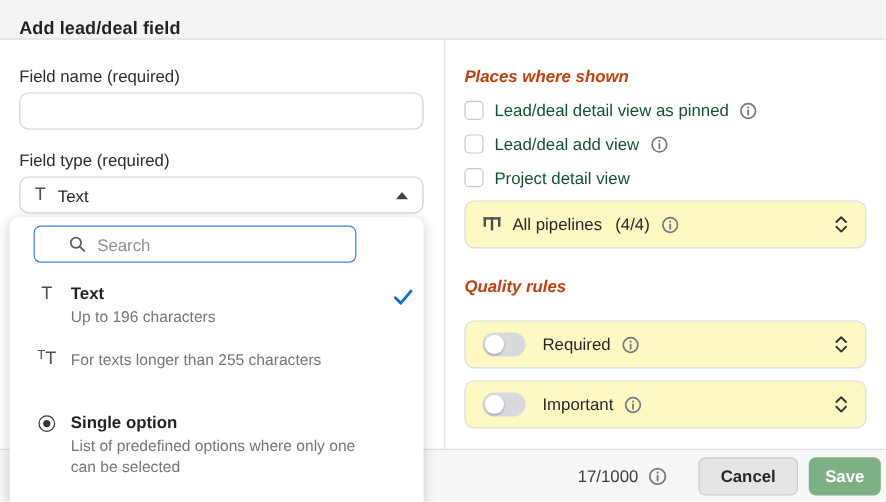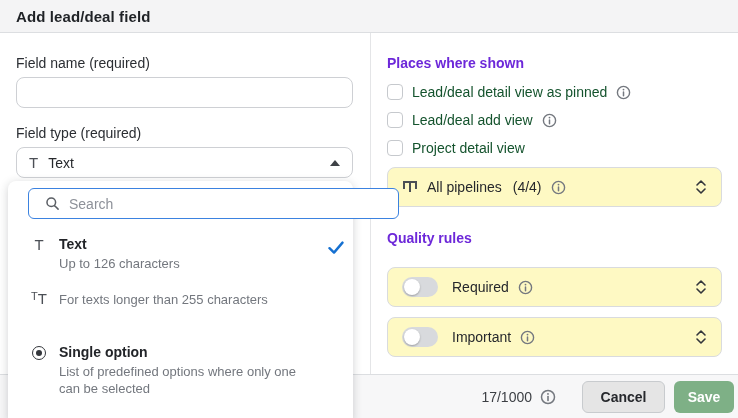--- a/index.html
+++ b/index.html
@@ -6,21 +6,21 @@
   html,body { width:738px; height:418px; }
   body {
     position:relative; background:#ffffff; overflow:hidden;
     font-family:"Liberation Sans", sans-serif; color:#26282c;
   }
 
   
   .header {
     position:absolute; top:0; left:0; right:0; height:33px;
     background:#f4f4f5; border-bottom:1px solid #dcdee1;
-    display:flex; align-items:center; padding:0 16px; z-index:2;
+    display:flex; align-items:flex-end; padding:0 16px; z-index:2;
   }
   .header-title { font-size:15px; font-weight:700; color:#1f2226; letter-spacing:.1px; }
   .close-btn { position:absolute; right:14px; top:8px; width:18px; height:18px; cursor:pointer; display:flex; align-items:center; justify-content:center; }
 
   .vdivider { position:absolute; left:370px; top:33px; width:1px; height:341px; background:#e4e5e7; }
 
   
   .fld-label { position:absolute; left:16px; font-size:14px; color:#2b2e33; }
   .text-input {
     position:absolute; left:16px; width:337px; height:31px;
@@ -40,38 +40,38 @@
     border-bottom:6px solid #3e4146;
   }
 
   
   .dropdown {
     position:absolute; left:8px; top:181px; width:345px; height:240px;
     background:#fff; border-radius:8px 8px 0 0;
     box-shadow:0 2px 10px rgba(40,44,50,.22); z-index:5;
   }
   .search-wrap {
-    position:absolute; left:20px; top:7px; width:371px; height:31px;
+    position:absolute; left:20px; top:7px; width:269px; height:31px;
     border:1.5px solid #3b82e0; border-radius:6px; background:#fff;
-    display:flex; align-items:center; padding:0 16px; gap:9px;
+    display:flex; align-items:center; padding:0 28px; gap:9px;
   }
   .search-input { border:none; outline:none; flex:1; font-size:14px; color:#26282c; font-family:"Liberation Sans", sans-serif; background:transparent; }
   .search-input::placeholder { color:#8d9199; }
 
   .option { position:absolute; left:20px; display:flex; gap:9px; cursor:pointer; }
   .opt-icon { width:22px; flex:0 0 22px; display:flex; justify-content:center; padding-top:1px; color:#4b4f55; }
   .opt-title { font-size:14px; font-weight:700; color:#222428; line-height:18px; }
   .opt-desc  { font-size:13px; color:#73777e; line-height:17px; margin-top:2px; max-width:255px; }
   .opt-check { position:absolute; left:320px; top:60px; }
   .tt-small { font-size:11px; } .tt-big { font-size:15px; }
   .radio-glyph { width:14px; height:14px; border:1.5px solid #33363b; border-radius:50%; display:flex; align-items:center; justify-content:center; margin-top:2px; }
   .radio-dot { width:6px; height:6px; border-radius:50%; background:#33363b; }
 
   
-  .section-h { position:absolute; left:387px; font-size:14px; font-weight:700; color:#6d28d9; }
+  .section-h { position:absolute; left:387px; font-size:14px; font-weight:700; color:#c2410c;font-style:italic; }
   .chk-row { position:absolute; left:387px; display:flex; align-items:center; gap:9px; cursor:pointer; }
   .checkbox { width:16px; height:16px; border:1.5px solid #c6c9cd; border-radius:4px; background:#fff; flex:0 0 16px; }
   .chk-label { font-size:14px; color:#14532d; }
 
   .pill-box {
     position:absolute; left:387px; width:335px; height:40px;
     border:1px solid #d9dbde; border-radius:8px; background:#fef9c3;
     display:flex; align-items:center; padding:0 14px; gap:9px; cursor:pointer;
   }
   .pill-label { font-size:14px; color:#26282c; }
@@ -128,21 +128,21 @@
       </svg>
     <input class="search-input" type="text" placeholder="Search" style="">
   </div>
 
   <div class="option" style="top:54px">
     <span class="opt-icon">
         <span class="tt-big">T</span>
       </span>
     <span>
       <div class="opt-title">Text</div>
-      <div class="opt-desc">Up to 126 characters</div>
+      <div class="opt-desc">Up to 196 characters</div>
     </span>
   </div>
   <svg class="opt-check" width="16" height="14" viewBox="0 0 16 14" fill="none">
       <path d="M1.5 7.2 L6 11.6 L14.5 1.6" stroke="#1570d1" stroke-width="2.4" stroke-linecap="round" stroke-linejoin="round"></path>
     </svg>
 
   <div class="option" style="top:108px">
     <span class="opt-icon">
         <span class="tt-small">T</span>
         <span class="tt-big">T</span>

